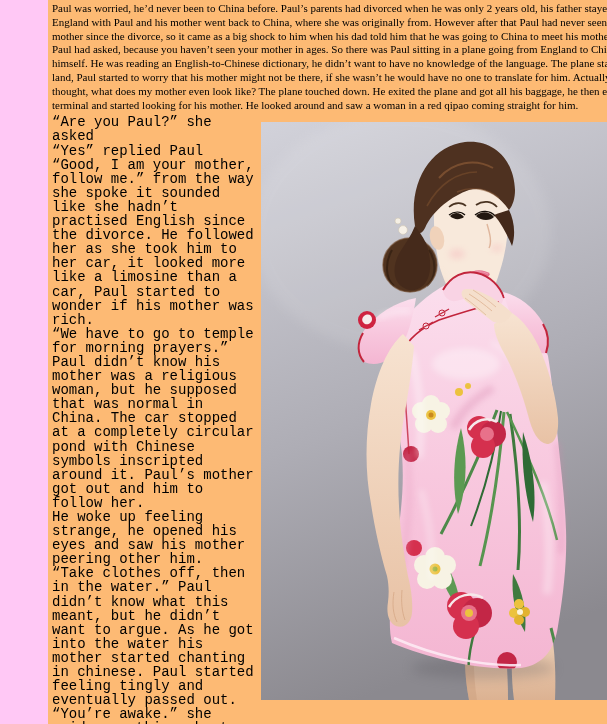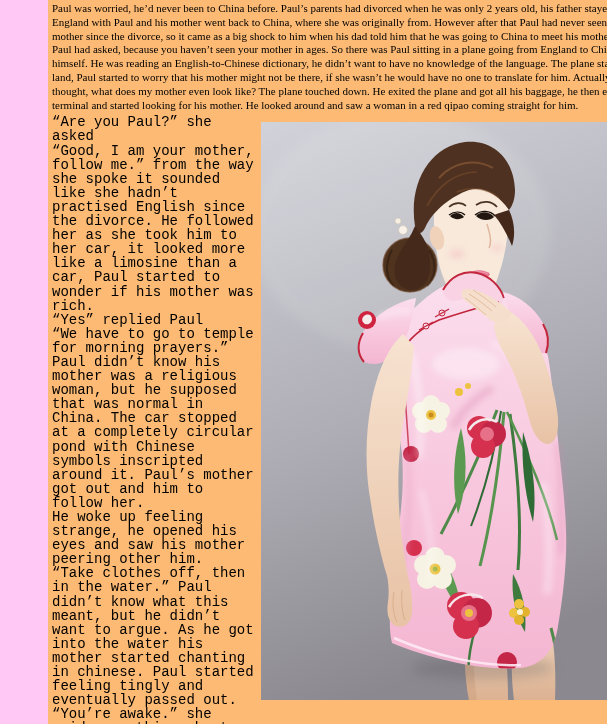--- a/index.html
+++ b/index.html
@@ -37,22 +37,22 @@
 <body>
 
 <div class="page">
 
   <p class="intro">Paul was worried, he’d never been to China before. Paul’s parents had divorced when he was only 2 years old, his father stayed in England with Paul and his mother went back to China, where she was originally from. However after that Paul had never seen his mother since the divorce, so it came as a big shock to him when his dad told him that he was going to China to meet his mother. Why, Paul had asked, because you haven’t seen your mother in ages. So there was Paul sitting in a plane going from England to China all by himself. He was reading an English-to-Chinese dictionary, he didn’t want to have no knowledge of the language. The plane started to land, Paul started to worry that his mother might not be there, if she wasn’t he would have no one to translate for him. Actually, he now thought, what does my mother even look like? The plane touched down. He exited the plane and got all his baggage, he then exited the terminal and started looking for his mother. He looked around and saw a woman in a red qipao coming straight for him.</p>
 
   <div class="content">
 
     <div class="column">
       <p>“Are you Paul?” she asked</p>
+      <p>“Yes” replied Paul</p>
       <p>“Good, I am your mother, follow me.” from the way she spoke it sounded like she hadn’t practised English since the divorce. He followed her as she took him to her car, it looked more like a limosine than a car, Paul started to wonder if his mother was rich.</p>
-      <p>“Yes” replied Paul</p>
       <p>“We have to go to temple for morning prayers.” Paul didn’t know his mother was a religious woman, but he supposed that was normal in China. The car stopped at a completely circular pond with Chinese symbols inscripted around it. Paul’s mother got out and him to follow her.</p>
       <p>He woke up feeling strange, he opened his eyes and saw his mother peering other him.</p>
       <p>“Take clothes off, then in the water.” Paul didn’t know what this meant, but he didn’t want to argue. As he got into the water his mother started chanting in chinese. Paul started feeling tingly and eventually passed out.</p>
       <p>“You’re awake.” she said, something about what she just said seemed strange to Paul and he realised she’d just spoken in Chinese and he didn’t even realise it. “I’ve done your hair and makeup, and also put you in your new qipao.” Paul didn’t know what she was talking about, still as shocked as ever about understanding Chinese perfectly. He glanced down and saw that saw that he was wearing a pink qipao. He stood up quickly walked over to the pond he saw he had transformed into a Chinese girl. “You’ll be my new daughter.” said her mother “Now come let’s go home.”</p>
     </div>
 
     <figure class="photo" role="img" aria-label="Young Chinese woman with brown hair in a low bun with a pearl hairpin, wearing a pink satin qipao with red piping and red, green and yellow floral print, one hand raised to her shoulder, against a gray studio backdrop">
       <svg viewBox="0 0 389 578" width="389" height="578">
         <defs>
           <linearGradient id="bgG" x1="0" y1="0" x2="0.25" y2="1">

